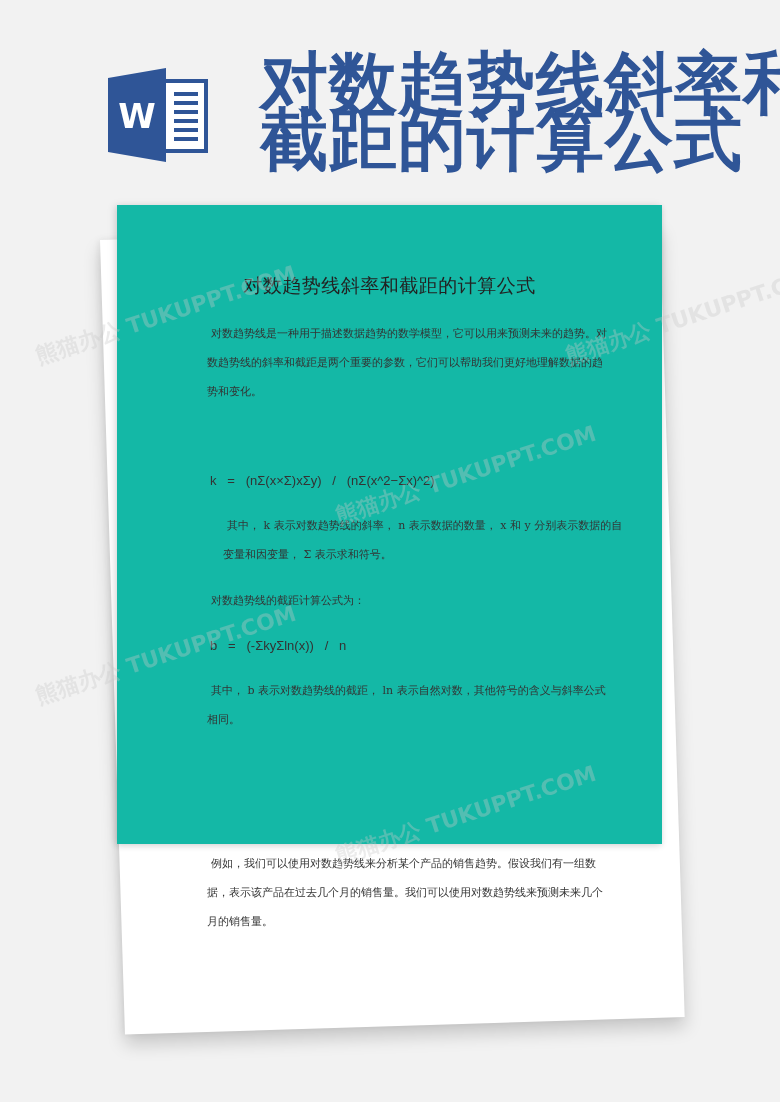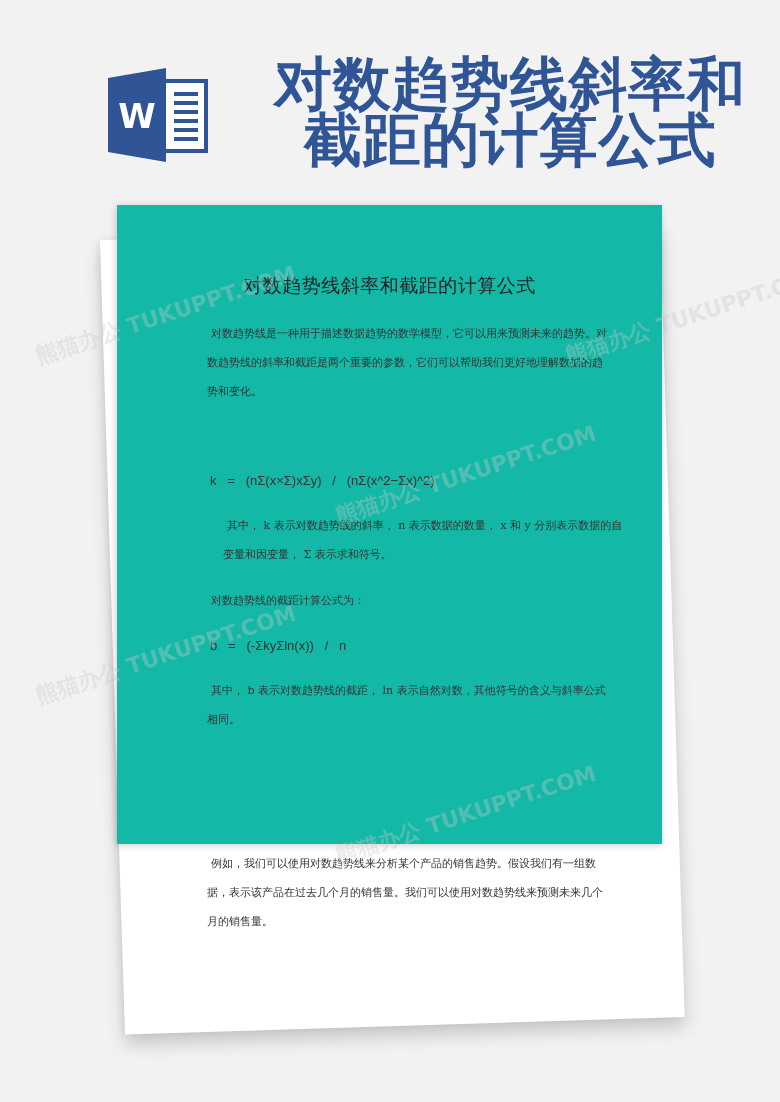--- a/index.html
+++ b/index.html
@@ -5,21 +5,21 @@
     html, body { margin: 0; padding: 0; }
     body {
       width: 780px; height: 1102px; position: relative; overflow: hidden;
       background: #f2f2f2;
       font-family: "DejaVu Serif", "Liberation Serif", serif;
     }
     .word-icon { position: absolute; left: 108px; top: 68px; width: 100px; height: 94px; }
     .big-title {
       position: absolute; left: 260px; top: 56px; width: 500px;
       color: #2f5597; font-family: "DejaVu Sans", "Liberation Sans", sans-serif;
-      font-weight: bold; font-size: 58px; line-height: 56px; letter-spacing: 1px; text-align: center;
+      font-weight: bold; font-size: 68px; line-height: 56px; letter-spacing: 1px;
     }
     .big-title .line { display: block; white-space: nowrap; }
     .big-title .line2 { margin-top: 0; }
 
     .page-back {
       position: absolute; left: 100px; top: 240px; width: 560px; height: 795px;
       background: #ffffff;
       transform: rotate(-1.8deg); transform-origin: 0 0;
       box-shadow: 0 10px 18px rgba(0,0,0,0.18), -2px 0 6px rgba(0,0,0,0.06);
     }

